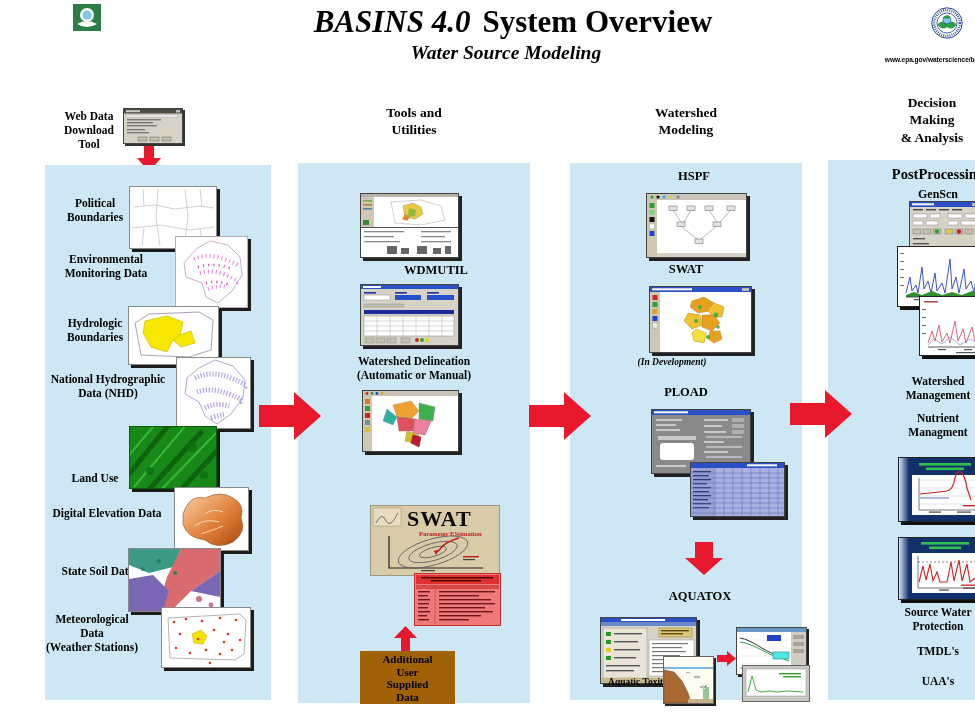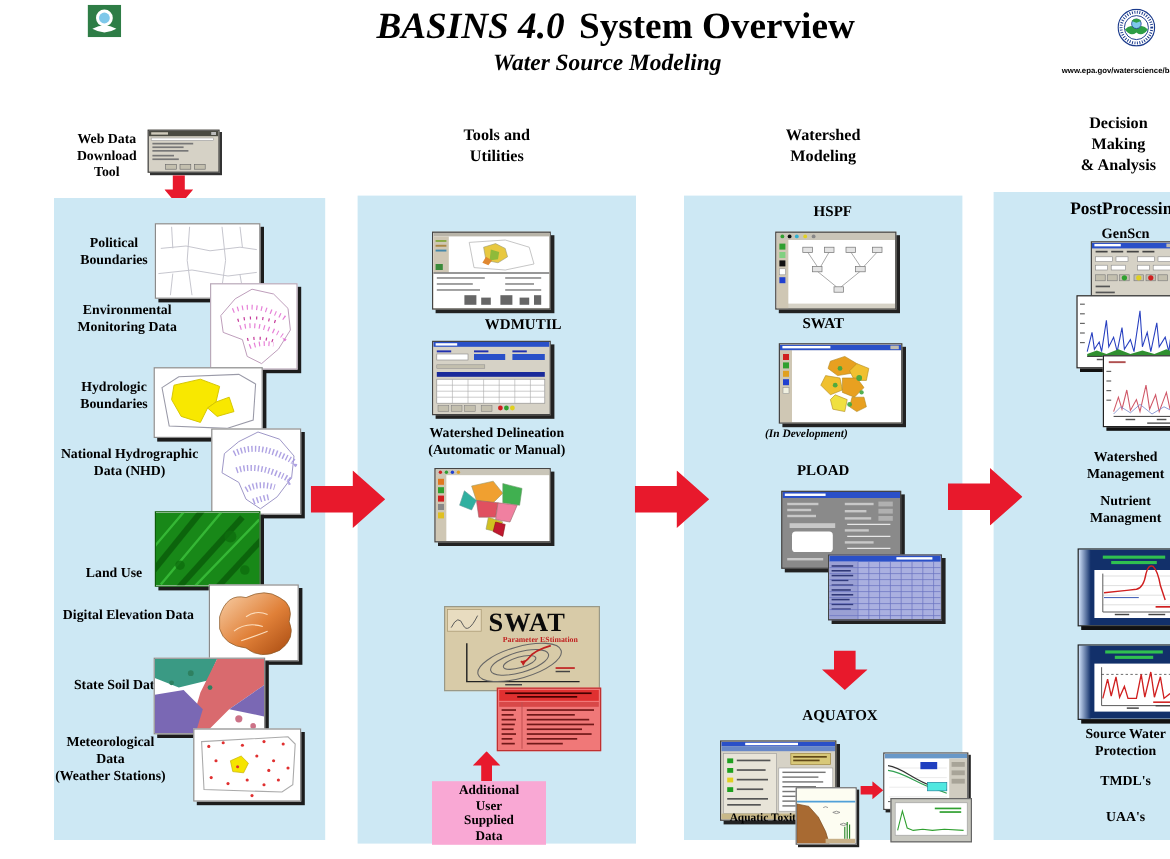--- a/index.html
+++ b/index.html
@@ -17,21 +17,21 @@
   .map{position:absolute;border:1px solid #8a8a8a;box-shadow:3px 3px 0 #1c1c1c;
        background:#fff;overflow:hidden;}
   .chartbox{position:absolute;border:1px solid #222;box-shadow:3px 3px 0 #111;
        background:#fff;overflow:hidden;}
   .arrow{position:absolute;}
   svg{display:block;}
   .pest{position:absolute;background:#d8cba8;border:1px solid #998;overflow:hidden;}
   .pest-title{position:absolute;left:36px;top:0px;font-size:22px;font-weight:bold;
        letter-spacing:1px;color:#0a0a0a;}
   .pest-sub{position:absolute;left:48px;top:24px;font-size:6.5px;font-weight:bold;color:#c02020;}
-  .userbox{position:absolute;background:#f9a8d4;text-align:center;font-weight:bold;
+  .userbox{position:absolute;background:#a16207;text-align:center;font-weight:bold;
        font-size:11px;line-height:1.15;white-space:pre-line;padding-top:2px;}
   .url{position:absolute;font-size:6.5px;font-weight:bold;text-align:center;
        font-family:"Liberation Sans",sans-serif;}
 </style>
 </head>
 <body>
 
 <div class="stage">
 
   <div class="abs" style="left:30px;top:4px;">

